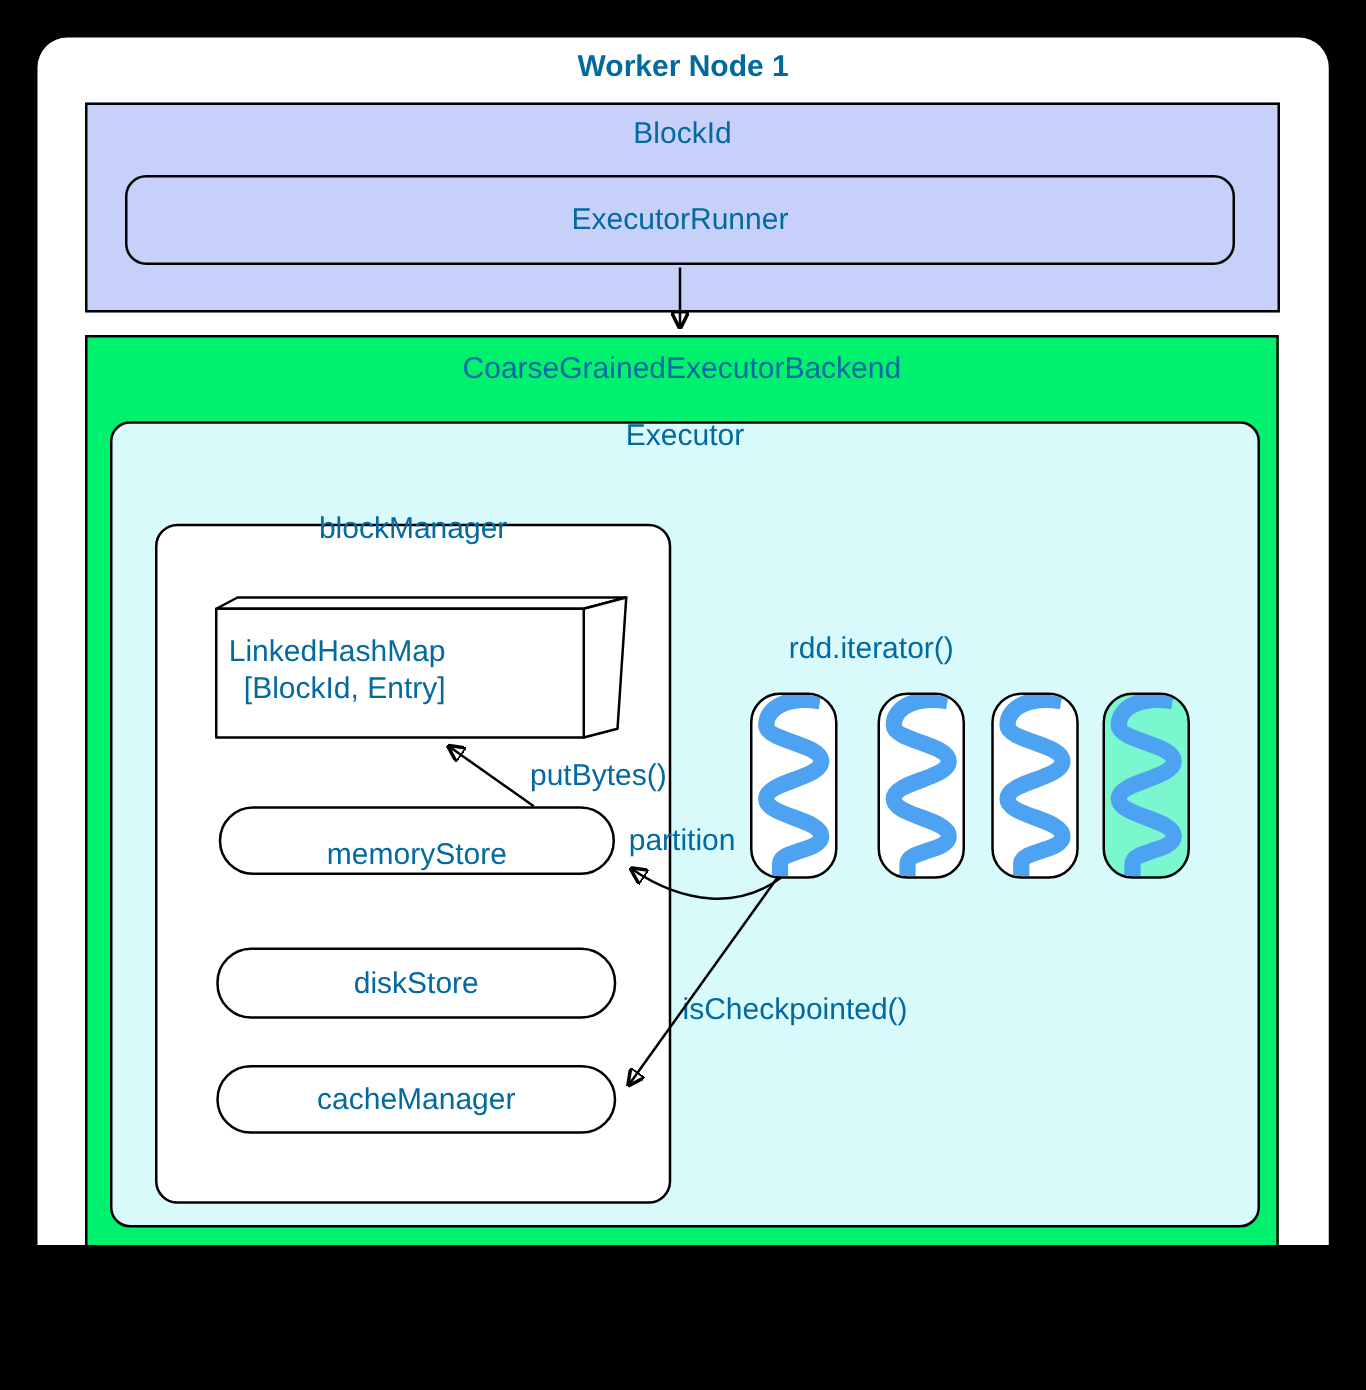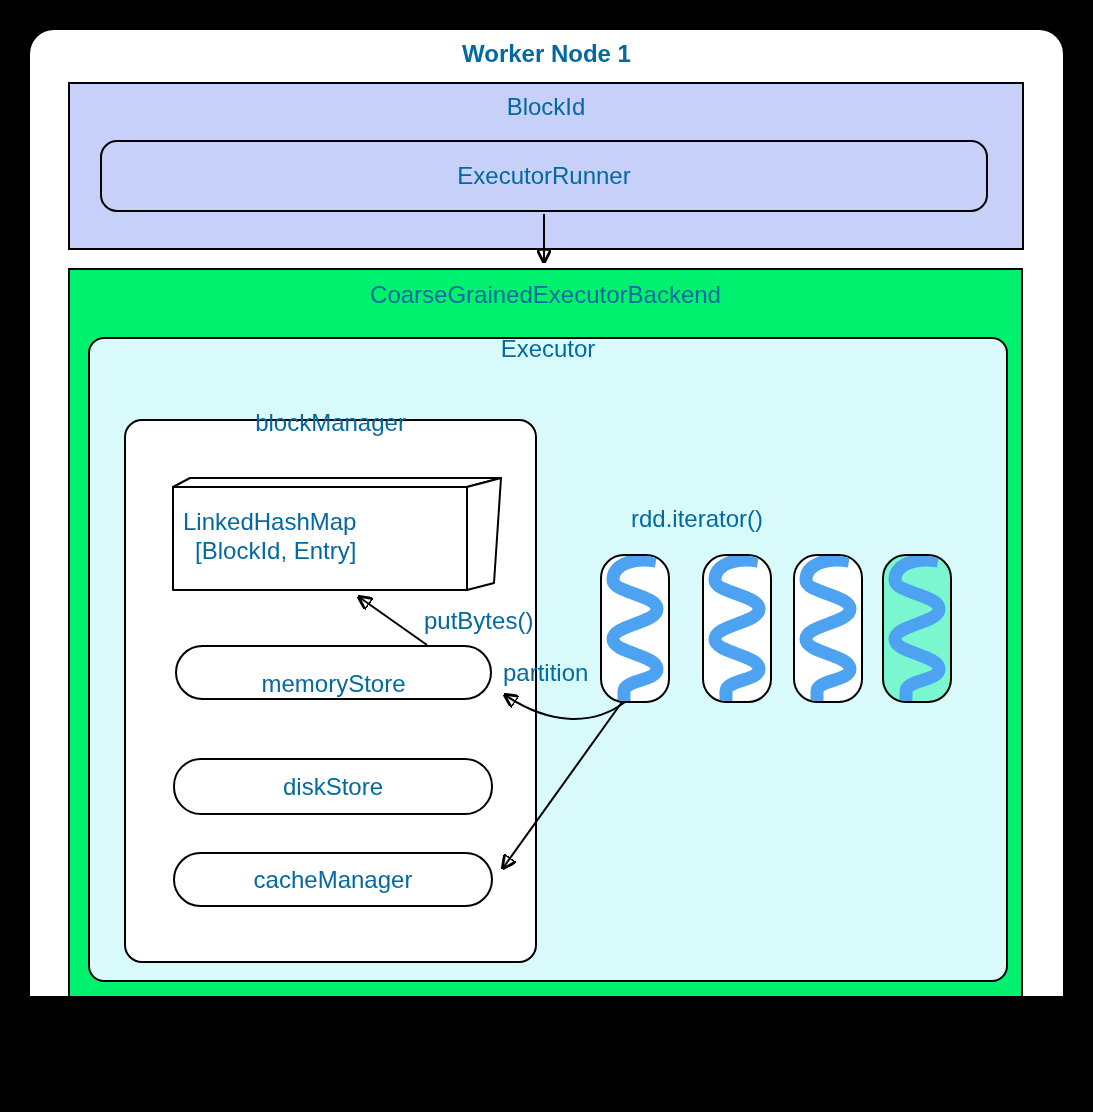--- a/index.html
+++ b/index.html
@@ -85,20 +85,21 @@
   <div class="abs outlined pillbtn disk-box flexc">
     <span>diskStore</span>
   </div>
   <div class="abs outlined pillbtn cache-box flexc">
     <span>cacheManager</span>
   </div>
 
   <div class="lbl lbl-left" style="left:616px; top:505px;margin-left:15px;">rdd.iterator()</div>
   <div class="lbl lbl-left" style="left:424px; top:607px;">putBytes()</div>
   <div class="lbl lbl-left" style="left:503px; top:659px;">partition</div>
+  <div class="lbl lbl-left" style="left:546px; top:794px;">isCheckpointed()</div>
 
   <div class="abs pill pill-1">
     <svg viewBox="0 0 66 145" preserveAspectRatio="none">
       <path d="M 54,5 C 30,1 11,9 11,24 C 11,37 55,39 55,53 C 55,67 11,69 11,83 C 11,97 55,99 55,113 C 55,125 22,124 22,135 L 22,146"></path>
     </svg>
   </div>
   <div class="abs pill pill-2">
     <svg viewBox="0 0 66 145" preserveAspectRatio="none">
       <path d="M 54,5 C 30,1 11,9 11,24 C 11,37 55,39 55,53 C 55,67 11,69 11,83 C 11,97 55,99 55,113 C 55,125 22,124 22,135 L 22,146"></path>
     </svg>

